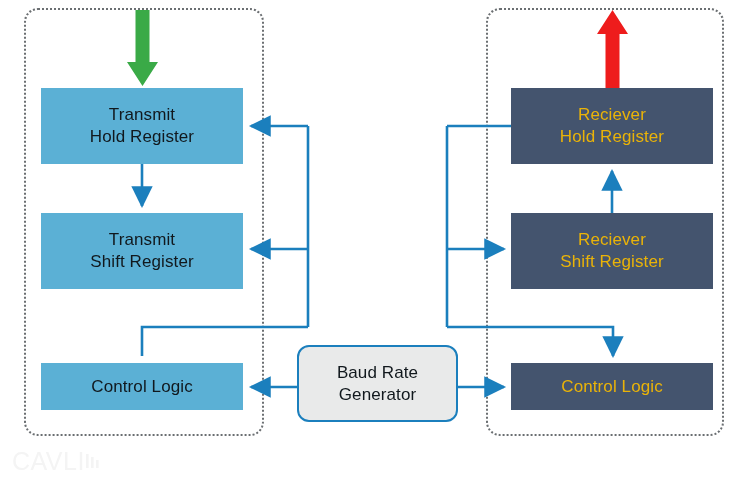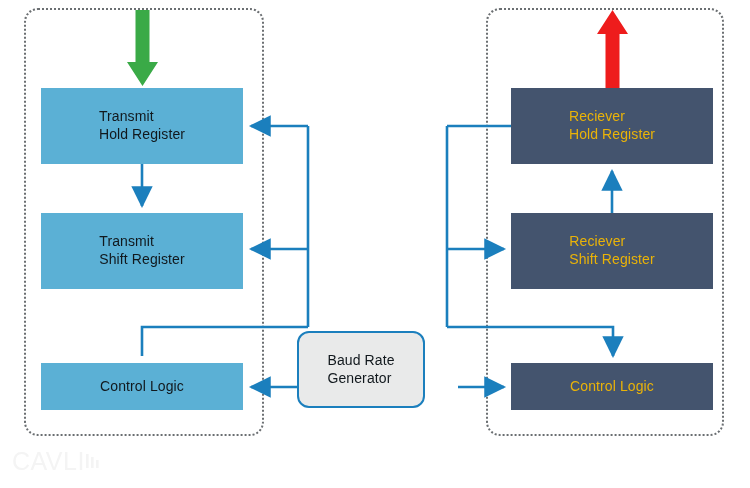--- a/index.html
+++ b/index.html
@@ -23,23 +23,23 @@
   }
   #panel-tx { left: 24px;  top: 8px; width: 240px; height: 428px; }
   #panel-rx { left: 486px; top: 8px; width: 238px; height: 428px; }
 
   .block {
     position: absolute;
     box-sizing: border-box;
     display: flex;
     align-items: center;
     justify-content: center;
-    text-align: left;
+    text-align: center;
     line-height: 1.28;
-    font-size: 14px;
+    font-size: 17px;
     letter-spacing: 0.1px;
     white-space: pre-line;
   }
   .block.light { background: #5BB0D5; color: #11181d; }
   .block.dark  { background: #44546E; color: #eab308; }
   .block.soft  {
     background: #e9eaea;
     color: #11181d;
     border: 2.5px solid #1b7fbd;
     border-radius: 12px;
@@ -47,21 +47,21 @@
 
   
   #blk-thr { left: 41px;  top: 88px;  width: 202px; height: 76px; }
   #blk-tsr { left: 41px;  top: 213px; width: 202px; height: 76px; }
   #blk-ctl-l { left: 41px; top: 363px; width: 202px; height: 47px; }
   
   #blk-rhr { left: 511px; top: 88px;  width: 202px; height: 76px; }
   #blk-rsr { left: 511px; top: 213px; width: 202px; height: 76px; }
   #blk-ctl-r { left: 511px; top: 363px; width: 202px; height: 47px; }
   
-  #blk-baud { left: 297px; top: 331px; width: 128px; height: 77px; }
+  #blk-baud { left: 297px; top: 345px; width: 161px; height: 77px; }
 
   .wire-layer {
     position: absolute;
     left: 0; top: 0;
     width: 750px; height: 488px;
     pointer-events: none;
   }
 
   .watermark {
     position: absolute;

